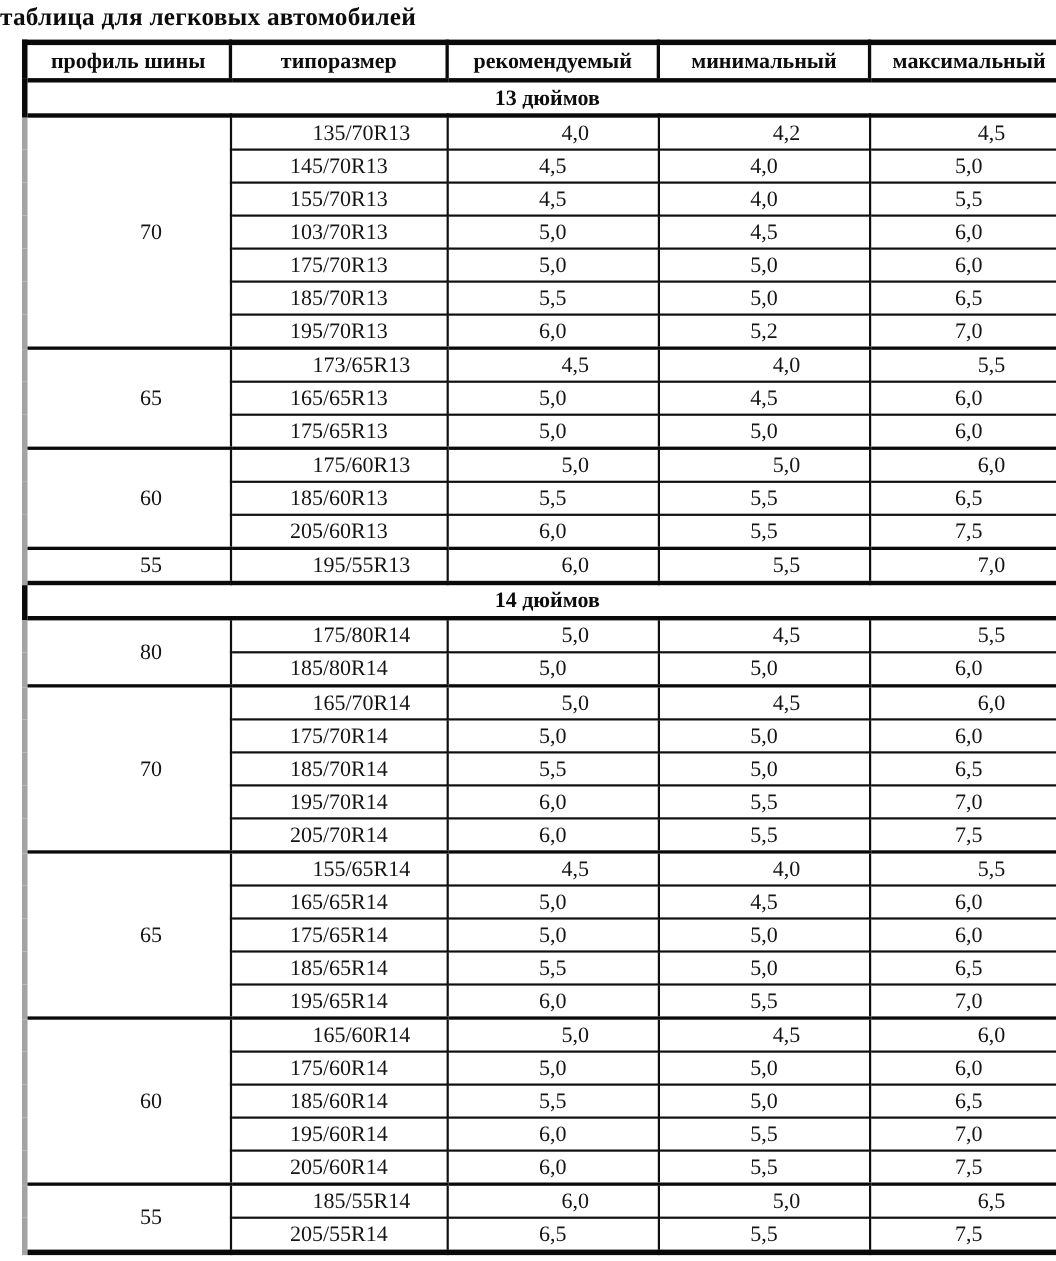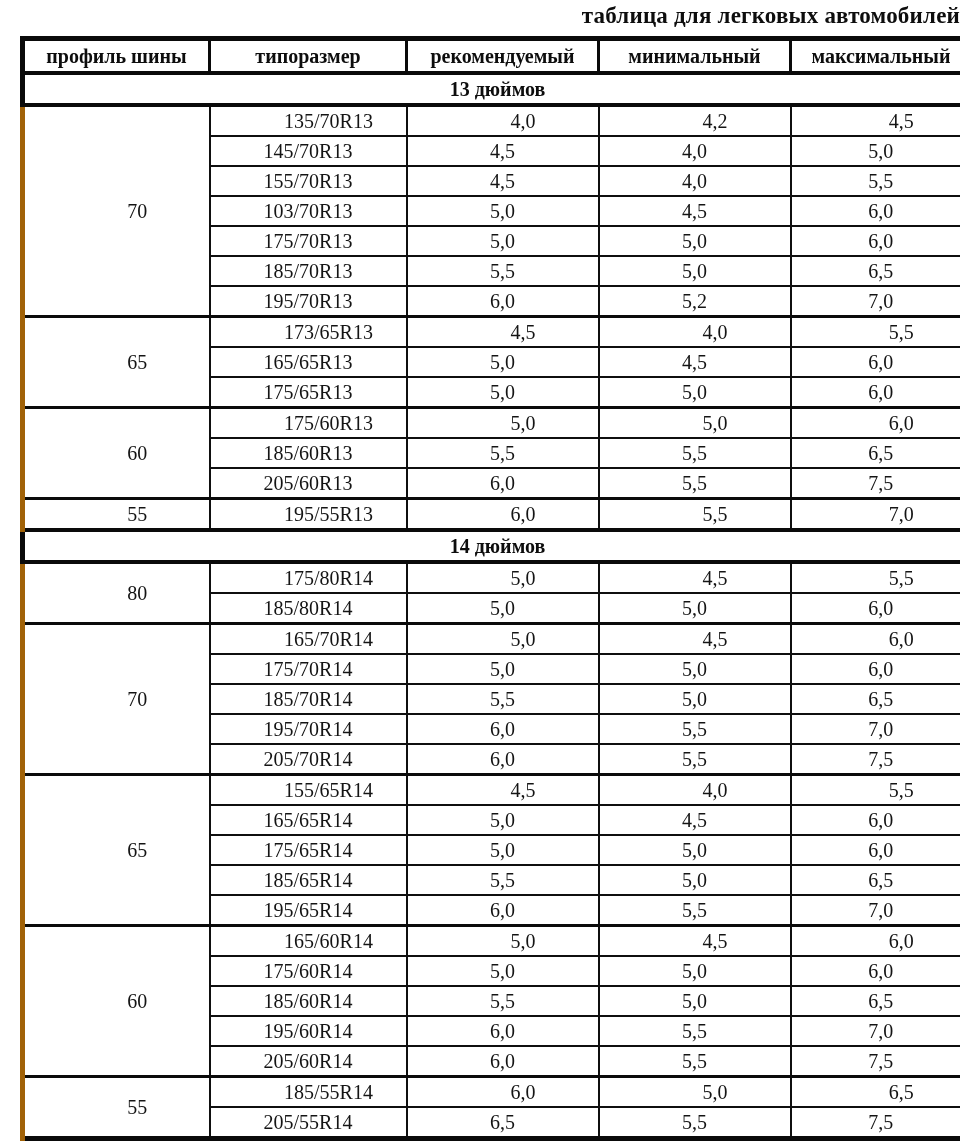--- a/index.html
+++ b/index.html
@@ -10,28 +10,27 @@
   }
   .page {
     width: 960px;
     height: 1146px;
     background: #ffffff;
     font-family: "Liberation Serif", "DejaVu Serif", serif;
     color: #111111;
     overflow: hidden;
   }
   .doc-title {
-    text-align: right;
+    text-align: left;
     font-weight: bold;
     font-size: 23px;
     letter-spacing: 0.2px;
     padding-top: 3px;
     height: 33px;
     color: #0d0d0d;
-    margin-left: 36px;
   }
   table.tire-table {
     border-collapse: collapse;
     table-layout: fixed;
     margin-left: 20px;
     width: 950px;
     border: 5px solid #0a0a0a;
   }
   table.tire-table th {
     border: 3px solid #0a0a0a;
@@ -47,21 +46,21 @@
   table.tire-table td {
     border: 2px solid #0f0f0f;
     font-size: 20px;
     text-align: center;
     vertical-align: middle;
     height: 28px;
     padding: 0;
     color: #141414;
   }
   table.tire-table td.profile-cell {
-    border-left: 5px solid #a16207;
+    border-left: 5px solid #a3a3a3;
     border-top: 3px solid #0a0a0a;
     border-bottom: 3px solid #0a0a0a;
   }
   table.tire-table td.max-cell {
     border-right: 5px solid #0a0a0a;
   }
   table.tire-table tr.section-row td {
     border-top: 4px solid #0a0a0a;
     border-bottom: 4px solid #0a0a0a;
     border-left: 5px solid #0a0a0a;

